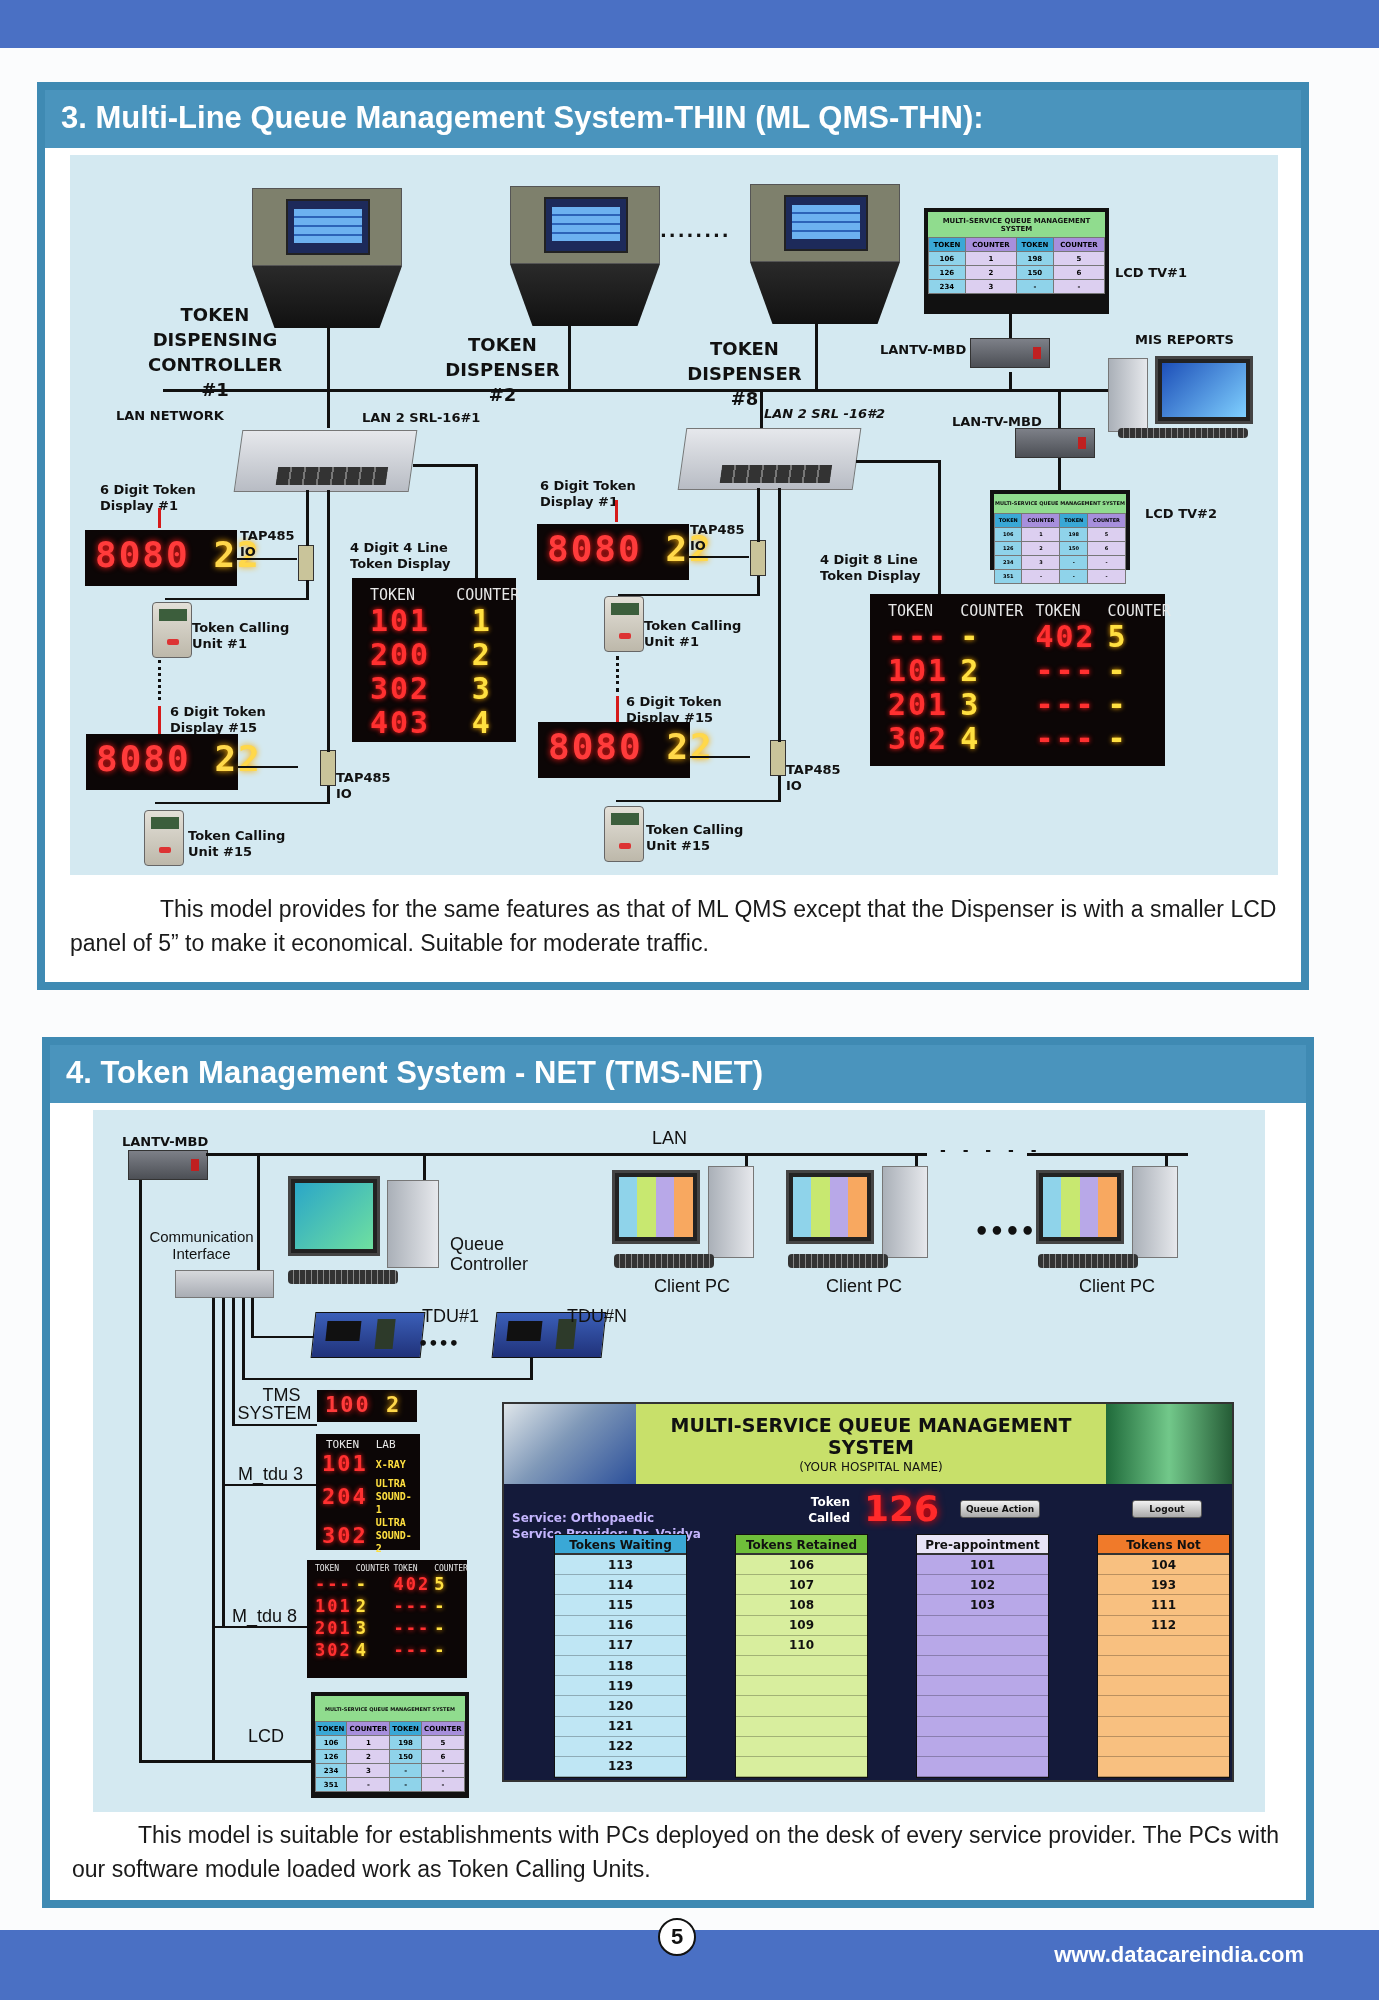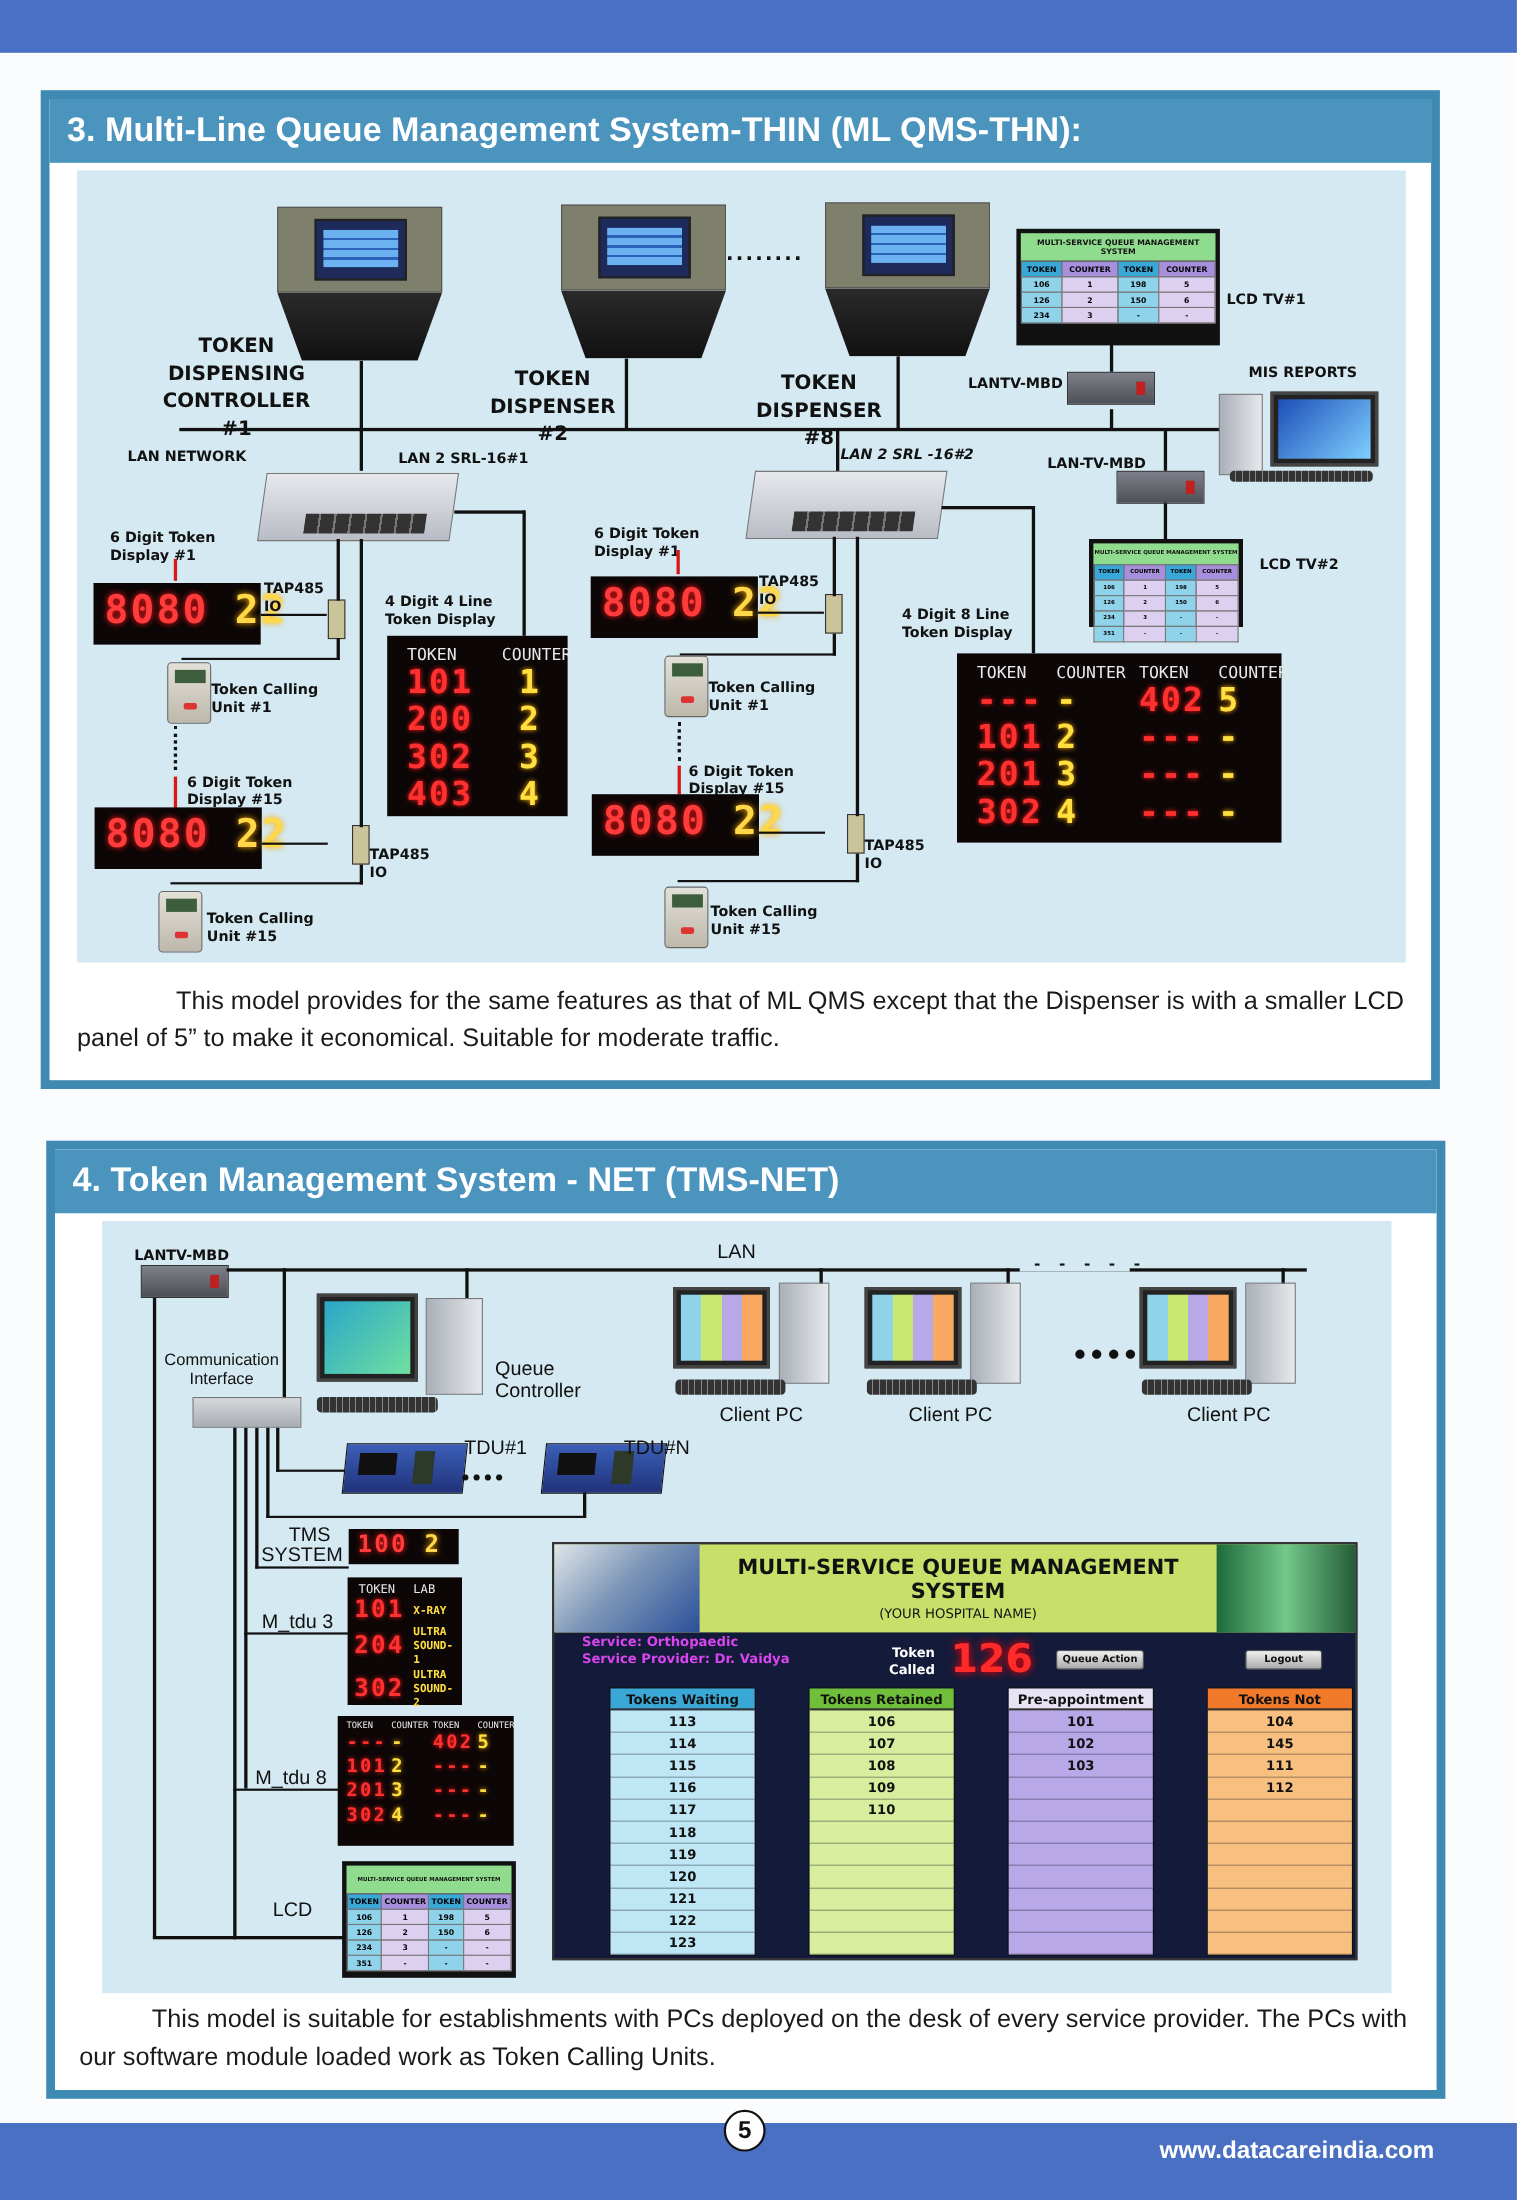--- a/index.html
+++ b/index.html
@@ -64,21 +64,21 @@
   .tdu::before { content:""; position:absolute; left:12px; top:8px; width:34px; height:20px; background:#111; }
   .tdu::after { content:""; position:absolute; left:62px; top:6px; width:18px; height:30px; background:#2d3a2a; }
 
   
   .app { left:502px; top:1402px; width:732px; height:380px; background:#141a3a; border:2px solid #333; }
   .app-head { position:absolute; left:0; top:0; width:100%; height:80px; background:#c8e06a; }
   .app-photo1 { position:absolute; left:0; top:0; width:132px; height:80px; background:linear-gradient(135deg,#dfe6ea 0%,#7f98b8 45%,#2b4f9a 100%); }
   .app-photo2 { position:absolute; right:0; top:0; width:126px; height:80px; background:linear-gradient(90deg,#1f6a3a,#72c88a,#255c36); }
   .app-title { position:absolute; left:132px; right:126px; top:10px; text-align:center; font: bold 19px "DejaVu Sans", sans-serif; color:#111; line-height:22px; }
   .app-sub { position:absolute; left:132px; right:126px; top:56px; text-align:center; font: 12px "DejaVu Sans", sans-serif; color:#111; }
-  .app-info { position:absolute; left:8px; top:80px; color:#d946ef; font: bold 12px "DejaVu Sans", sans-serif; line-height:16px;margin-left:17px; }
+  .app-info { position:absolute; left:8px; top:106px; color:#c4b5fd; font: bold 12px "DejaVu Sans", sans-serif; line-height:16px; }
   .app-tok-lbl { position:absolute; left:296px; top:90px; color:#fff; font: bold 12px "DejaVu Sans", sans-serif; line-height:16px; text-align:right; width:50px; }
   .app-tok-val { position:absolute; left:360px; top:84px; color:#ff2a2a; font: bold 36px "DejaVu Sans", sans-serif; text-shadow:0 0 8px #ff0000; }
   .app-btn { position:absolute; top:96px; height:18px; background:linear-gradient(#f1f1f1,#a9a9a9); border:1px solid #555; border-radius:3px; font: bold 9px "DejaVu Sans", sans-serif; color:#111; text-align:center; line-height:16px; cursor:pointer; }
   .app-grid { position:absolute; left:2px; top:130px; right:2px; bottom:2px; display:flex; }
   .app-col { flex:1; border:1px solid #111; display:flex; flex-direction:column;margin-left:48px; }
   .app-col .h { font: bold 12px "DejaVu Sans", sans-serif; text-align:center; height:20px; line-height:20px; color:#111; border-bottom:2px solid #333; }
   .app-col .c { flex:1; font: bold 12px "DejaVu Sans", sans-serif; text-align:center; border-bottom:1px solid rgba(0,0,0,.25); display:flex; align-items:center; justify-content:center; color:#111; }
 </style>
 </head>
 <body>
@@ -640,21 +640,21 @@
         <div class="c" style="background: rgb(184, 168, 232);"></div>
         <div class="c" style="background: rgb(184, 168, 232);"></div>
         <div class="c" style="background: rgb(184, 168, 232);"></div>
         <div class="c" style="background: rgb(184, 168, 232);"></div>
         <div class="c" style="background: rgb(184, 168, 232);"></div>
         <div class="c" style="background: rgb(184, 168, 232);"></div>
       </div>
       <div class="app-col">
         <div class="h" style="background: rgb(240, 122, 42);">Tokens Not Responded</div>
         <div class="c" style="background: rgb(248, 192, 128);">104</div>
-        <div class="c" style="background: rgb(248, 192, 128);">145</div>
+        <div class="c" style="background: rgb(248, 192, 128);">193</div>
         <div class="c" style="background: rgb(248, 192, 128);">111</div>
         <div class="c" style="background: rgb(248, 192, 128);">112</div>
         <div class="c" style="background: rgb(248, 192, 128);"></div>
         <div class="c" style="background: rgb(248, 192, 128);"></div>
         <div class="c" style="background: rgb(248, 192, 128);"></div>
         <div class="c" style="background: rgb(248, 192, 128);"></div>
         <div class="c" style="background: rgb(248, 192, 128);"></div>
         <div class="c" style="background: rgb(248, 192, 128);"></div>
         <div class="c" style="background: rgb(248, 192, 128);"></div>
       </div>

